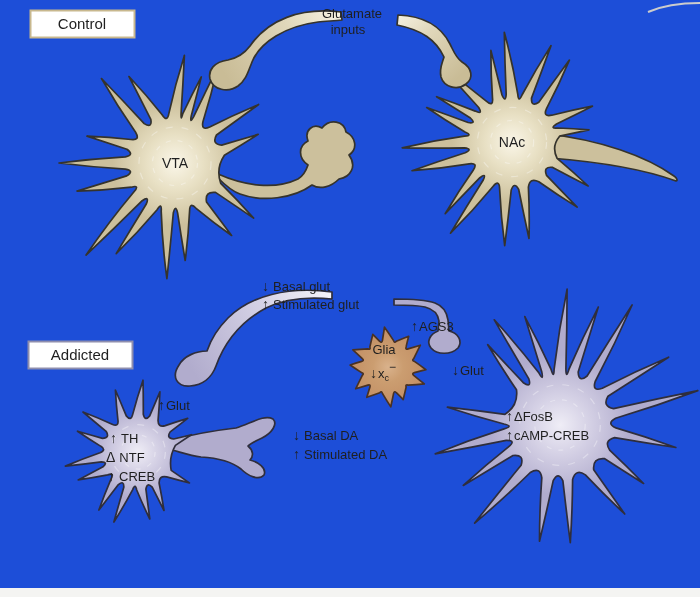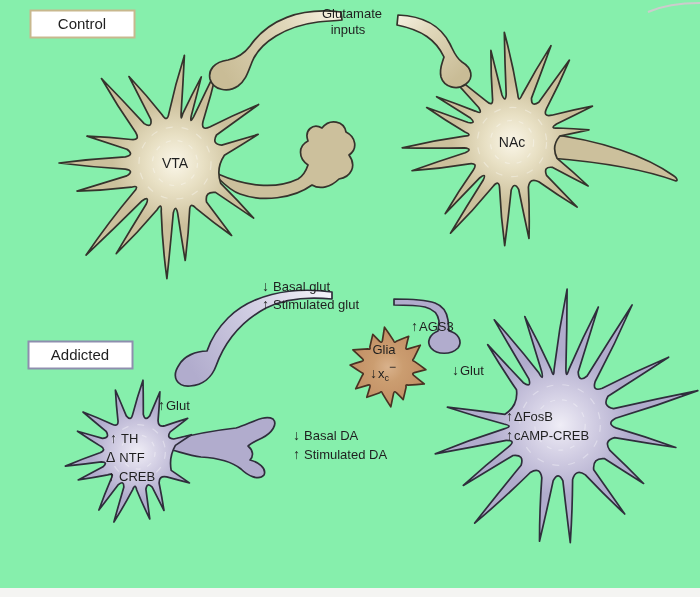--- a/index.html
+++ b/index.html
@@ -1,16 +1,16 @@
 <!DOCTYPE html>
 <html><head>
 <meta charset="utf-8">
 <style>
   html,body{margin:0;padding:0;background:#fff;}
-  .canvas-wrap{width:700px;height:597px;position:relative;background:#86efac;overflow:hidden;}
+  .canvas-wrap{width:700px;height:597px;position:relative;background:#1d4ed8;overflow:hidden;}
   svg text{font-family:"Liberation Sans","DejaVu Sans",sans-serif;fill:#1f1f1f;}
   .ann{font-size:13px;}
   .soma{font-size:14px;}
   .panel{font-size:15px;}
   .arrow{font-size:14px;}
   .sub{font-size:9px;}
   .sup{font-size:12px;}
   .tanshape{stroke:#35332c;stroke-width:1.7;stroke-linejoin:round;}
   .purpleshape{stroke:#2f2e3c;stroke-width:1.7;stroke-linejoin:round;}
   .panelbox{fill:#ffffff;stroke-width:2;}

